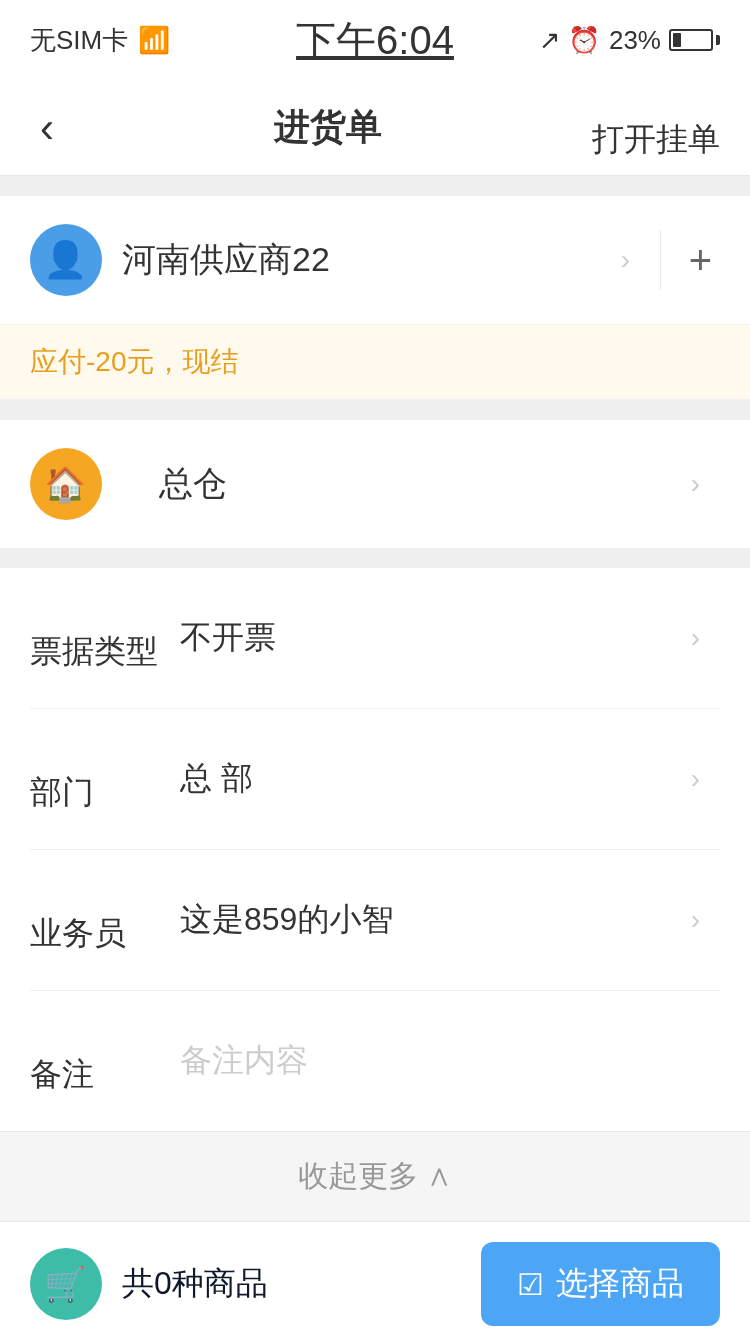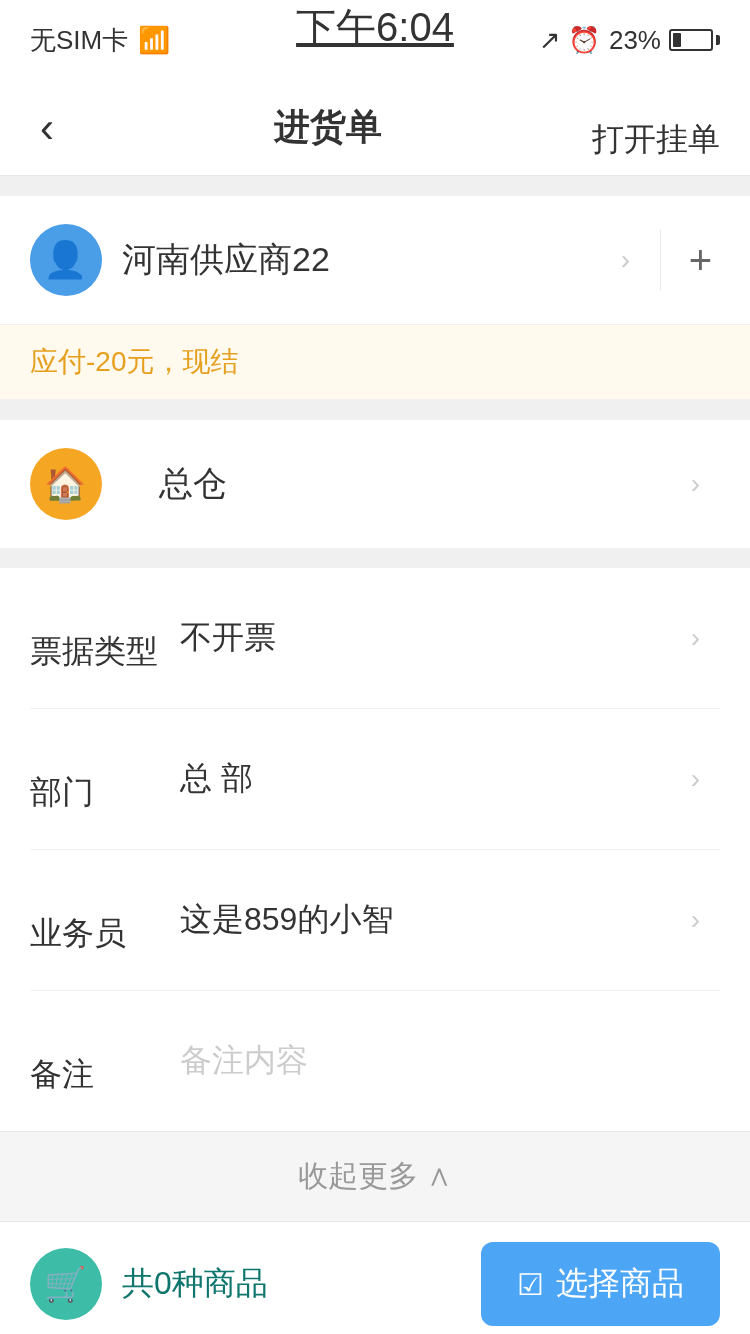--- a/index.html
+++ b/index.html
@@ -12,21 +12,21 @@
       font-size: 32px;
       color: #333;
     }
 
     
     .status-bar {
       height: 80px;
       background: #fff;
       display: flex;
       justify-content: space-between;
-      padding: 0 30px;
+      padding: 13px 30px;
       font-size: 28px;
       color: #333;
     }
     .status-left {
       display: flex;
       align-items: center;
       gap: 10px;
       font-size: 26px;
     }
     .status-center {
@@ -256,21 +256,21 @@
       align-items: center;
       justify-content: center;
       color: white;
       font-size: 34px;
       flex-shrink: 0;
       margin-right: 20px;
     }
     .product-count-text {
       flex: 1;
       font-size: 32px;
-      color: #0f766e;
+      color: #0f172a;
     }
     .select-product-btn {
       background: #4ca6f5;
       color: white;
       font-size: 32px;
       padding: 20px 36px;
       border-radius: 12px;
       display: flex;
       align-items: center;
       gap: 12px;

